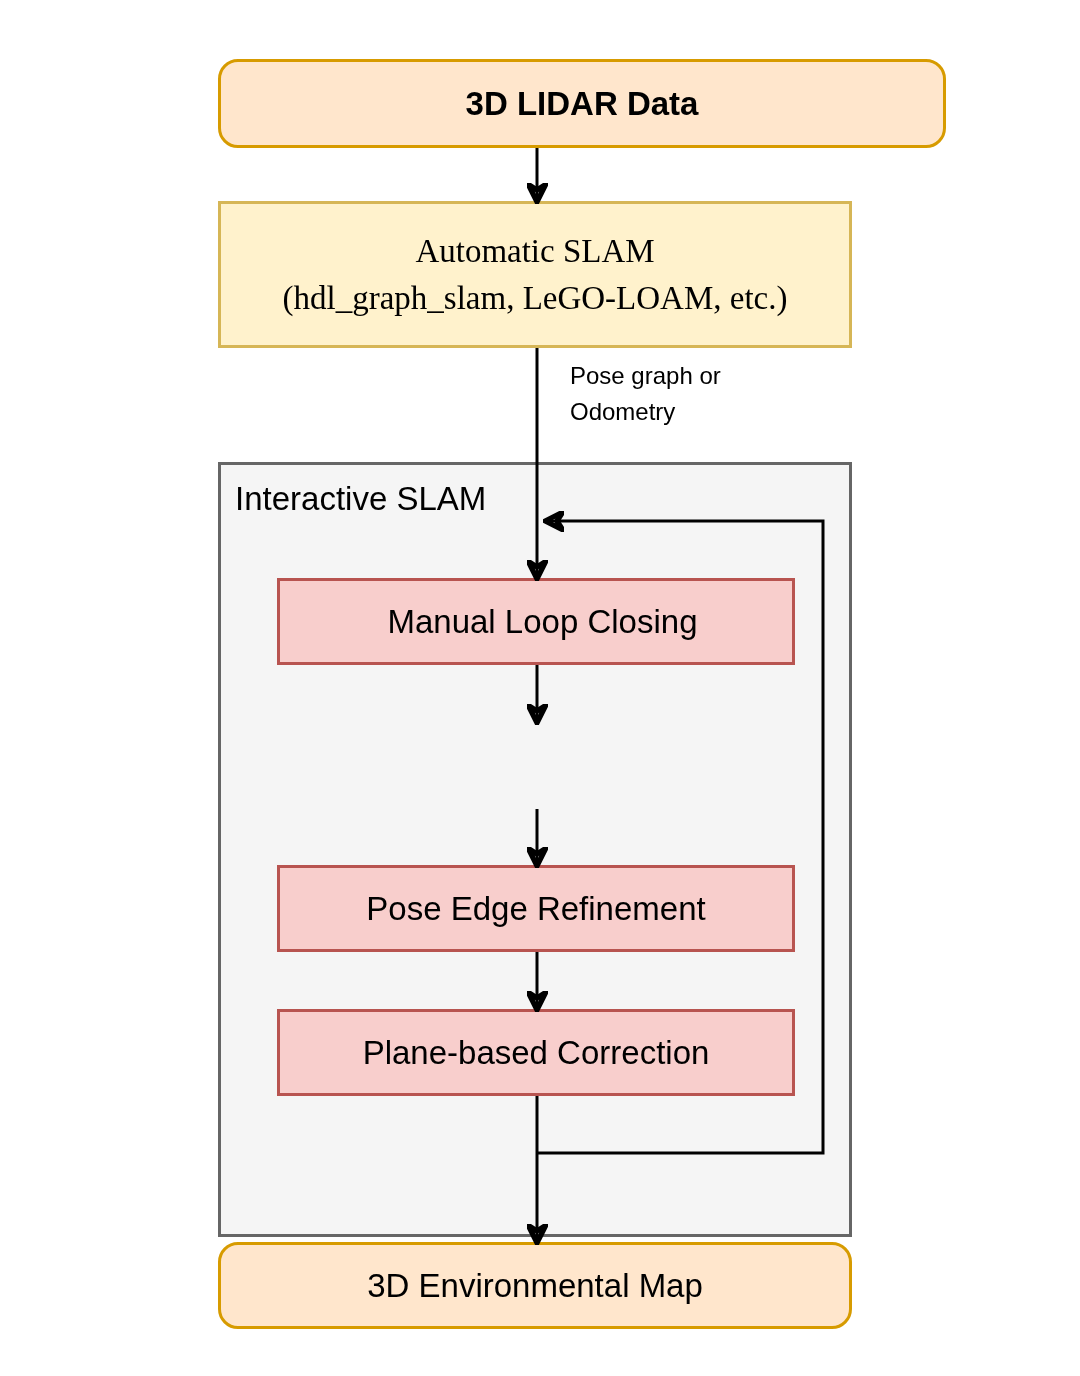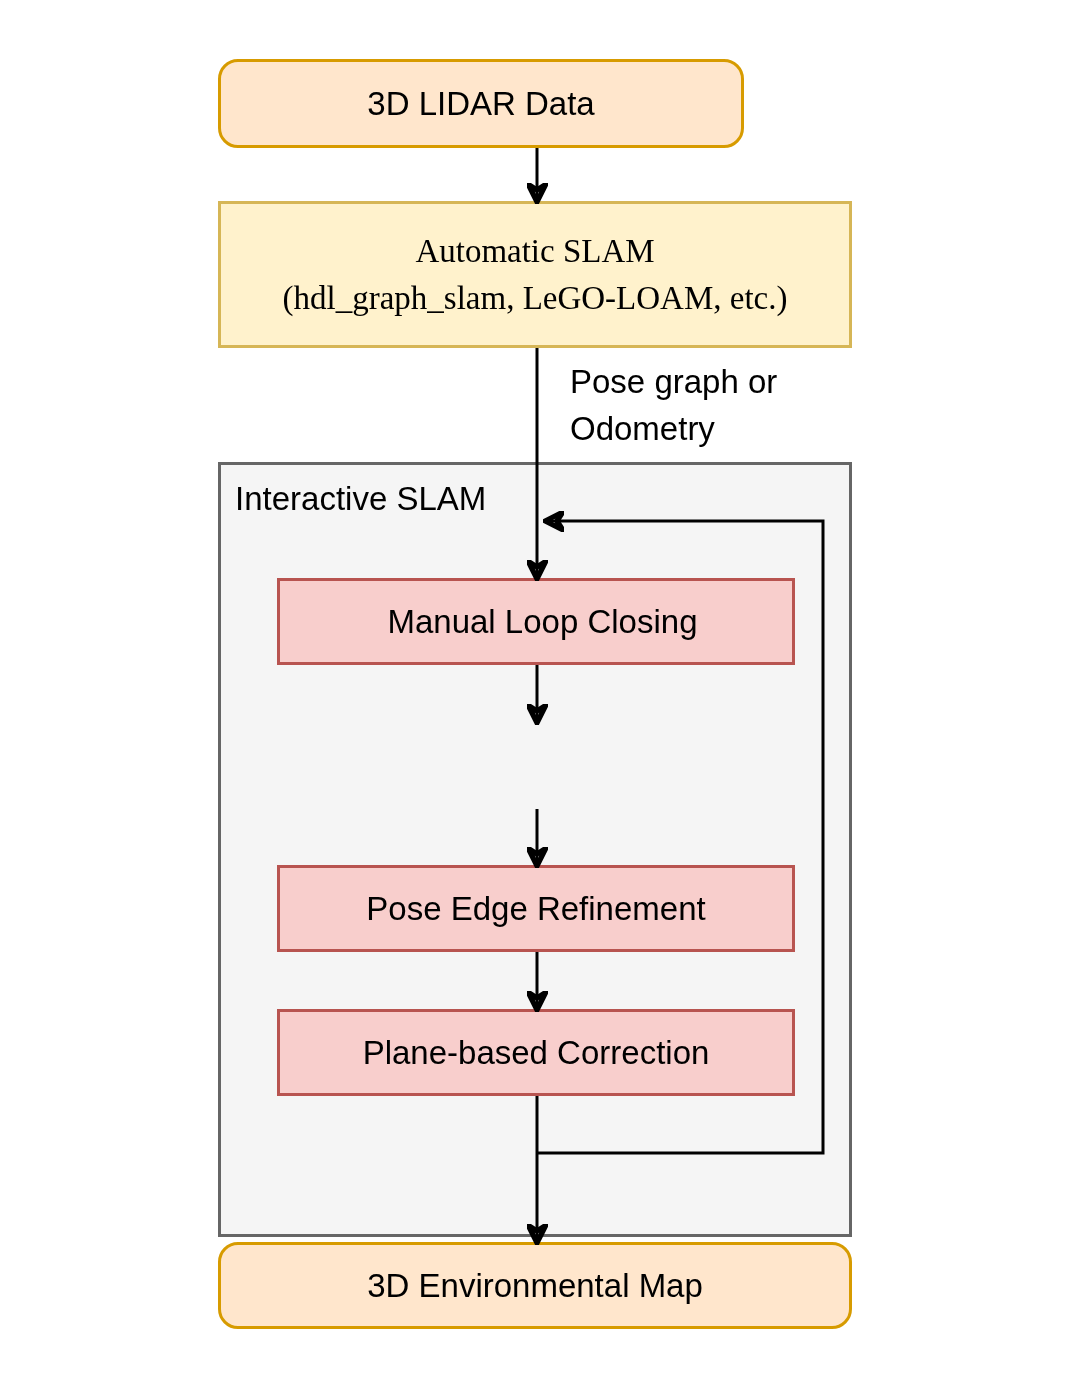--- a/index.html
+++ b/index.html
@@ -51,22 +51,22 @@
     left: 14px;
     top: 10px;
     font-size: 33px;
     line-height: 47px;
     white-space: nowrap;
   }
   .edge-label {
     position: absolute;
     left: 570px;
     top: 358px;
-    font-size: 33px;
-    line-height: 47px;
+    font-size: 24px;
+    line-height: 36px;
     white-space: pre-line;
     text-align: left;
   }
   .connectors {
     position: absolute;
     left: 0;
     top: 0;
     width: 1080px;
     height: 1376px;
     pointer-events: none;
@@ -80,21 +80,21 @@
 </style>
 </head>
 <body>
 
 <div class="canvas">
 
   <div class="group-container" style="left:218px; top:462px; width:634px; height:775px;">
     <div class="group-label">Interactive SLAM</div>
   </div>
 
-  <div class="node orange" style="left:218px; top:59px; width:526px; height:89px;">
+  <div class="node orange" style="left:218px; top:59px; width:728px; height:89px;font-weight:bold;">
     <span>3D LIDAR Data</span>
   </div>
 
   <div class="node yellow" style="left:218px; top:201px; width:634px; height:147px;font-family:Liberation Serif, serif;">
     <span>Automatic SLAM
 (hdl_graph_slam, LeGO-LOAM, etc.)</span>
   </div>
 
   <div class="edge-label">Pose graph or
 Odometry</div>

